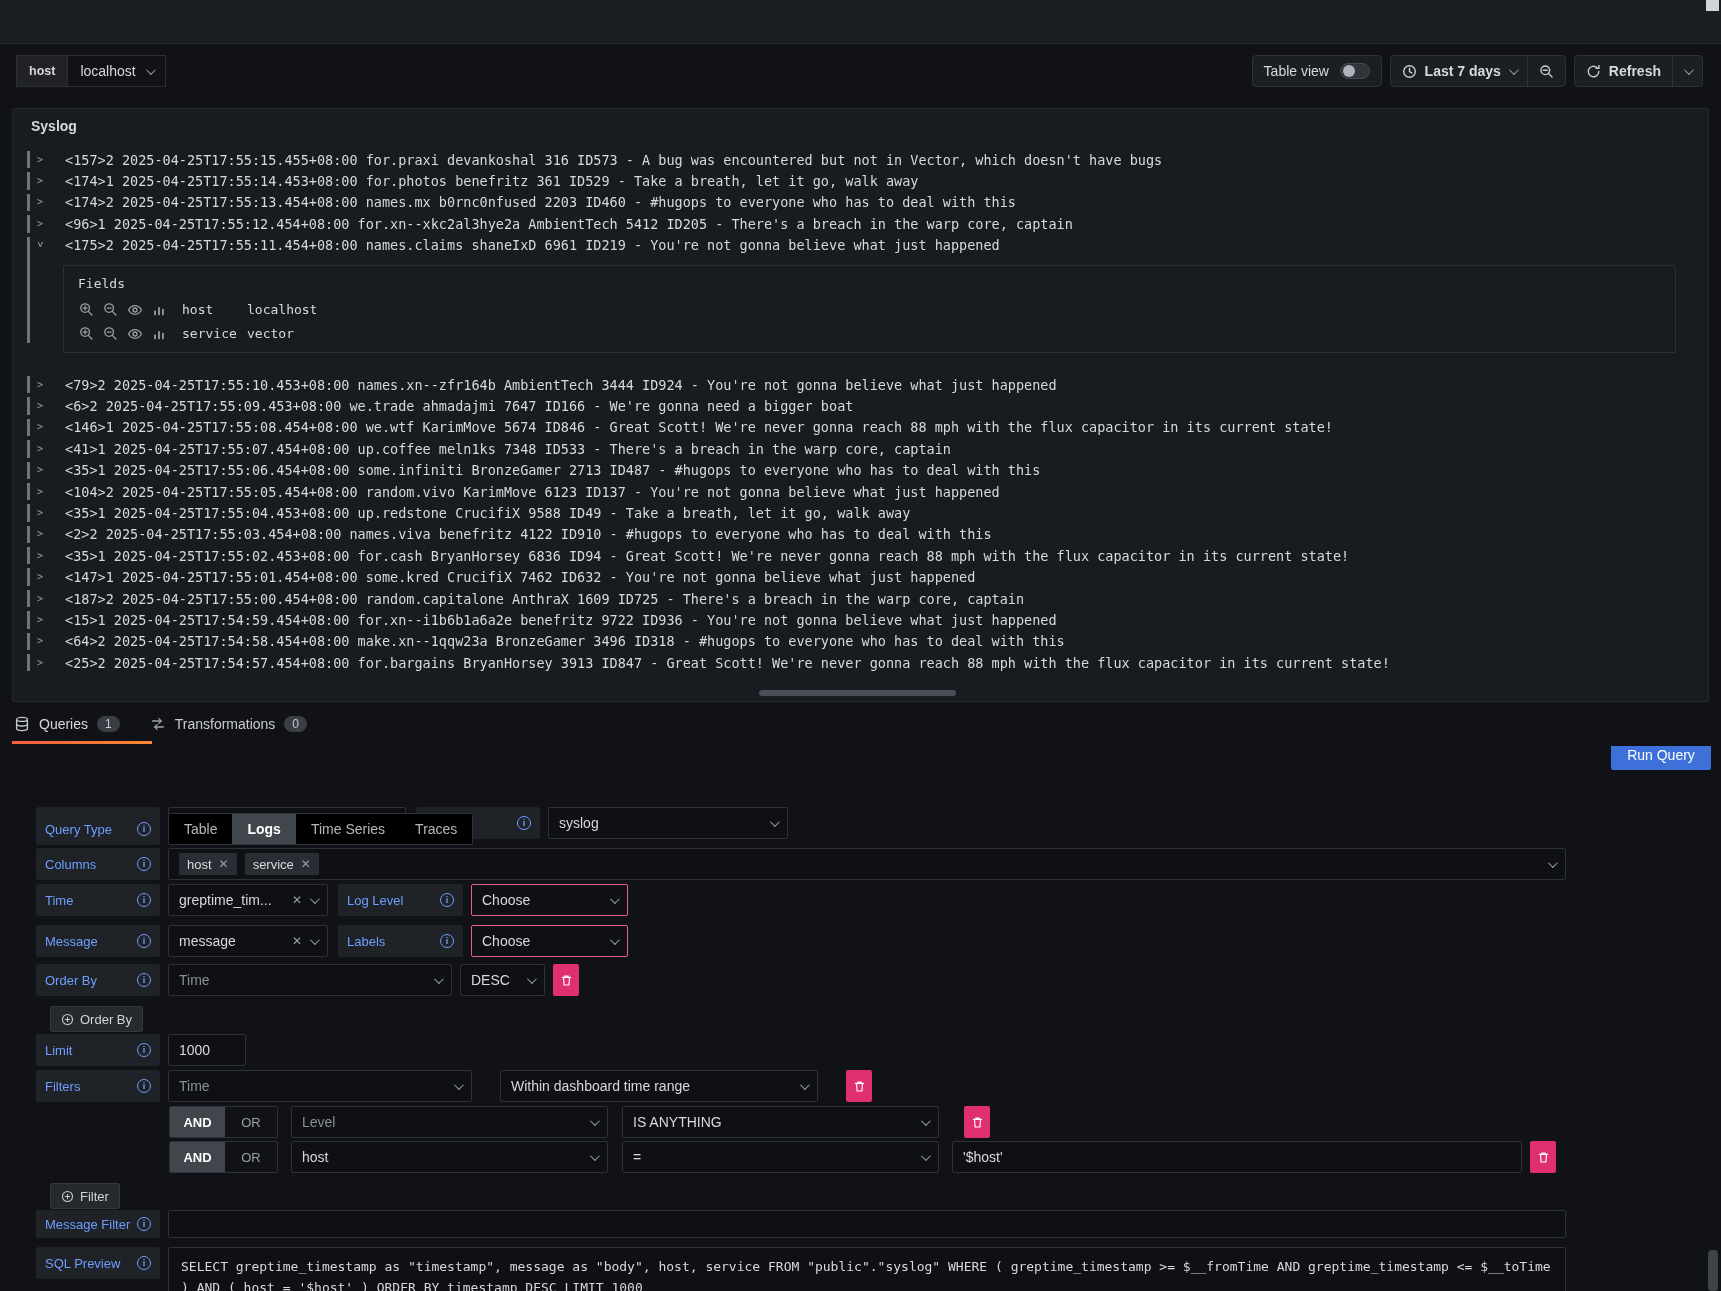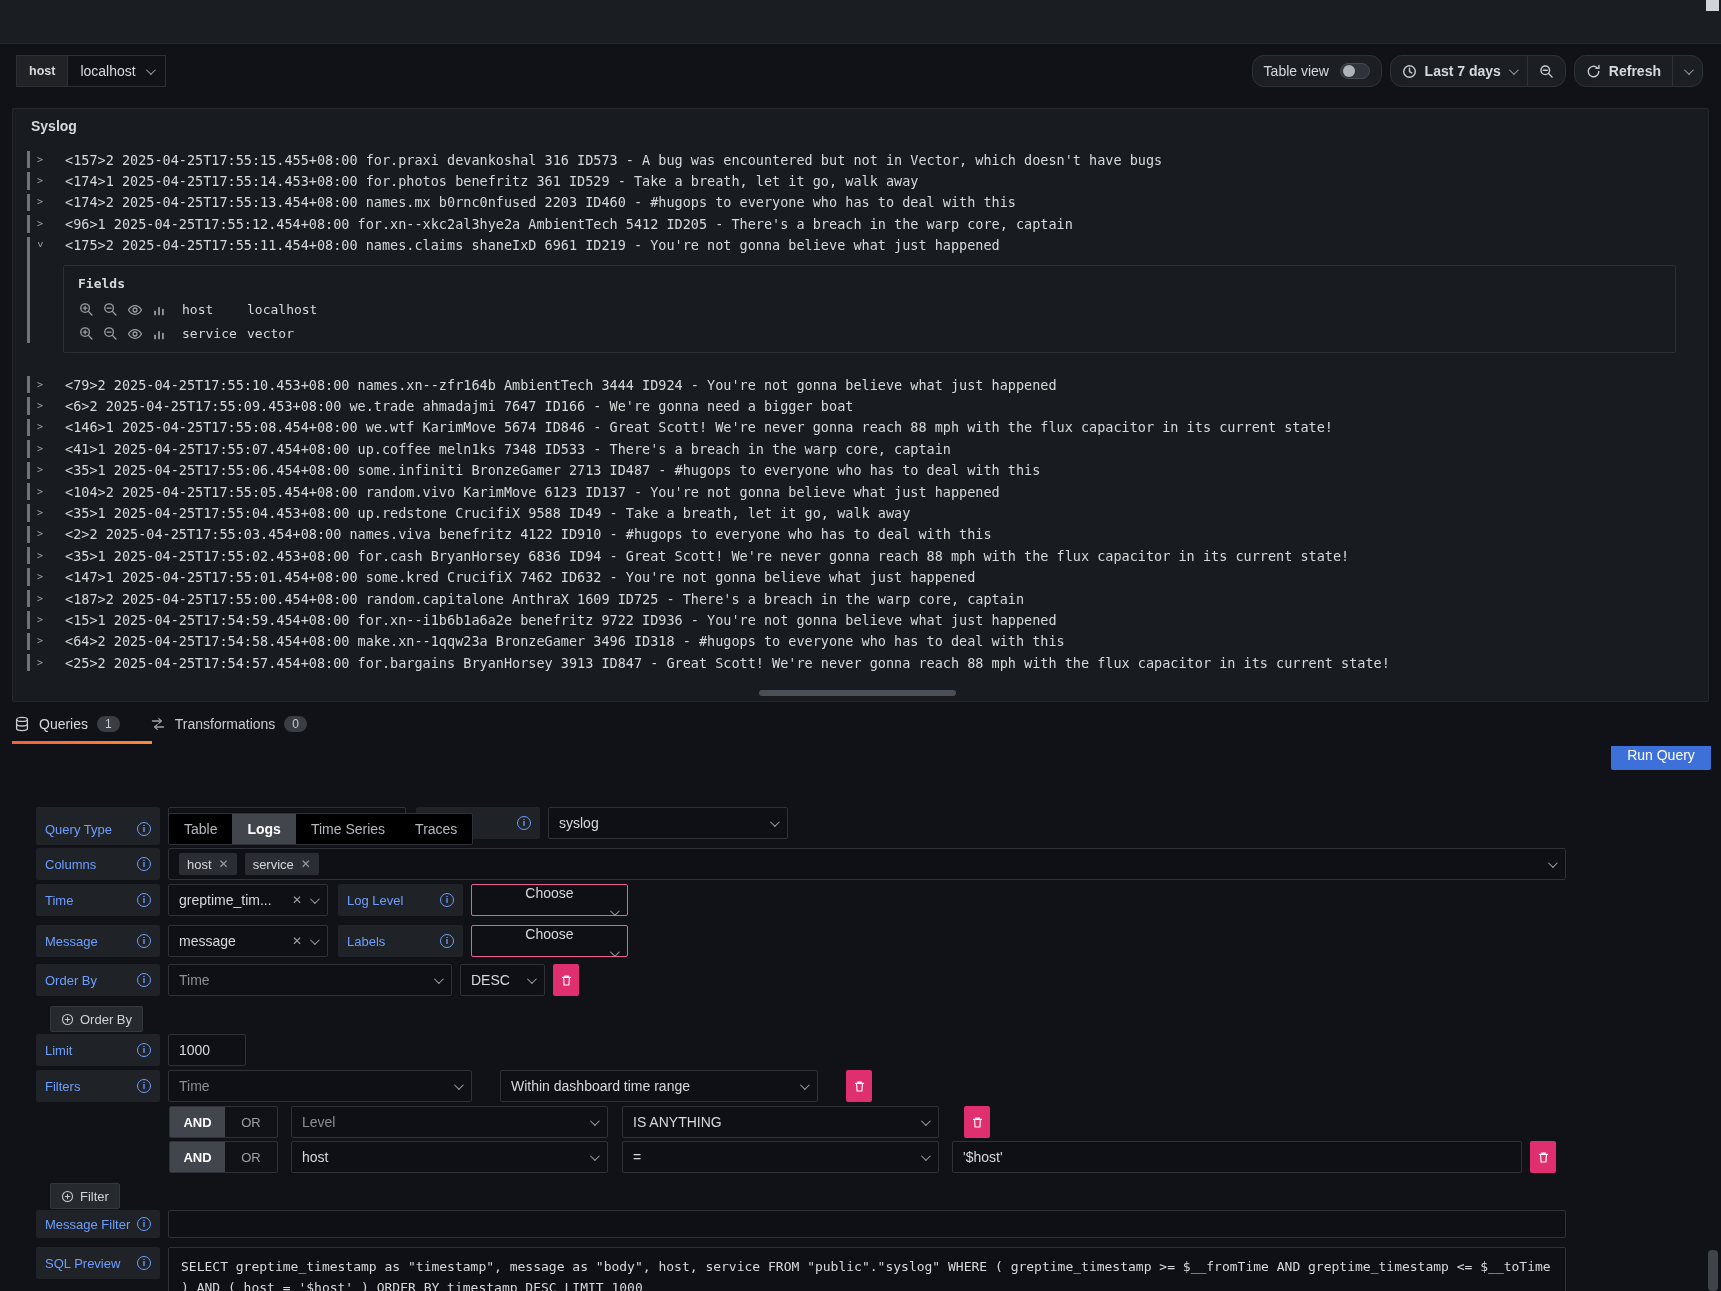--- a/index.html
+++ b/index.html
@@ -17,21 +17,21 @@
   .subheader { position:absolute; left:16px; right:18px; top:54px; height:34px;
                display:flex; align-items:center; justify-content:space-between; }
   .var-picker { display:flex; height:32px; }
   .var-label { background:#202226; border:1px solid #2c3036; display:flex; align-items:center;
                padding:0 12px; font-size:12.5px; font-weight:700; color:#d8d9da; }
   .var-value { border:1px solid #2c3036; border-left:none; display:flex; align-items:center; gap:10px;
                padding:0 12px; font-size:14px; color:#d8d9da; }
   .chev { width:7px; height:7px; border-right:1.6px solid #9aa0a6; border-bottom:1.6px solid #9aa0a6;
           transform:rotate(45deg) translateY(-2px); display:inline-block; flex:none; }
   .toolbar { display:flex; gap:8px; align-items:center; }
-  .tbox { height:32px; border:1px solid #2e3136; background:#1b1e23; border-radius:12px;
+  .tbox { height:32px; border:1px solid #2e3136; background:#1b1e23; border-radius:4px;
           display:flex; align-items:center; font-size:14px; font-weight:500; color:#d8d9da; }
   .tseg { display:flex; align-items:center; gap:8px; padding:0 11px; height:100%; }
   .tdiv { width:1px; height:100%; background:#2e3136; }
   .toggle { width:30px; height:16px; border-radius:9px; background:#2f343a; border:1px solid #45494f; position:relative; }
   .toggle .knob { position:absolute; left:2px; top:1px; width:12px; height:12px; border-radius:50%; background:#aeb3b9; }
   .icon14 svg { display:block; }
 
   
   .panel { position:absolute; left:12px; top:108px; width:1697px; height:594px;
            background:#181b1f; border:1px solid #24272c; border-radius:2px; }
@@ -40,21 +40,21 @@
   .logrow { position:relative; height:21.4px; display:flex; align-items:center; padding-left:38px; white-space:nowrap; }
   .logrow .bar { position:absolute; left:0; top:2px; bottom:2px; width:3px; background:#6f737a; }
   .logrow .car { position:absolute; left:10px; top:50%; transform:translateY(-54%);
                  font-family:"DejaVu Sans Mono", monospace; font-size:10px; color:#9aa0a6; }
   .logrow.open .car { transform:translateY(-54%) rotate(90deg); }
   .logtext { font-family:"DejaVu Sans Mono", monospace; font-size:13.5px; color:#d8d9da; }
   .expanded { position:relative; }
   .expanded > .bar2 { position:absolute; left:0; top:2px; bottom:10px; width:3px; background:#6f737a; }
   .fieldsbox { margin:9px 24px 21px 36px; height:88px; border:1px solid #2c3036; border-radius:2px;
                padding:10px 14px; }
-  .fieldsbox .ftitle { font-family:"DejaVu Sans Mono", monospace; font-weight:700; font-size:13px; margin-bottom:7px; }
+  .fieldsbox .ftitle { font-family:"DejaVu Sans Mono", monospace; font-weight:400; font-size:13px; margin-bottom:7px; }
   .frow { display:flex; align-items:center; gap:7px; height:24px; }
   .frow .fic { width:17px; display:flex; justify-content:center; cursor:pointer; }
   .frow .fkey { font-family:"DejaVu Sans Mono", monospace; font-size:13px; width:58px; margin-left:8px; }
   .frow .fval { font-family:"DejaVu Sans Mono", monospace; font-size:13px; }
   .hscroll { position:absolute; left:746px; bottom:5px; width:197px; height:6px; background:#4a4f57; border-radius:3px; }
 
   
   .tabbar { position:absolute; left:0; top:702px; width:100%; height:44px; background:#111217; z-index:6;
             display:flex; align-items:center; padding:0 0 0 14px; gap:30px; }
   .tab { display:flex; align-items:center; gap:9px; height:100%; position:relative; cursor:pointer; }
@@ -66,21 +66,21 @@
   
   .builder { position:absolute; left:36px; top:0; right:16px; z-index:1; }
   .row { position:absolute; left:0; display:flex; gap:8px; align-items:stretch; height:32px; }
   .lbl { width:124px; flex:none; background:#1f2227; border-radius:2px; color:#6e9fff; font-size:13px; font-weight:500;
          display:flex; align-items:center; justify-content:space-between; padding:0 9px; }
   .info { width:14px; height:14px; border:1px solid #6e9fff; border-radius:50%; color:#6e9fff; font-size:9px;
           font-weight:700; display:flex; align-items:center; justify-content:center; flex:none; font-style:normal; }
   .sel { background:#0e1015; border:1px solid #2e3138; border-radius:2px; display:flex; align-items:center;
          gap:8px; padding:0 10px; font-size:14px; color:#d8d9da; }
   .sel .chev { margin-left:auto; }
-  .sel.pink { border-color:#ef5d8c;flex-direction:column; }
+  .sel.pink { border-color:#ef5d8c; }
   .ph { color:#8a8e95; }
   .xmark { color:#9aa0a6; font-size:12px; }
   .seg { display:flex; align-items:center; border:1px solid #2e3138; border-radius:2px; background:#000000; overflow:hidden; }
   .seg .opt { padding:0 15px; height:100%; display:flex; align-items:center; font-size:14px; color:#b4b7bc; cursor:pointer; }
   .seg .opt.active { background:#41454c; color:#ffffff; font-weight:700; }
   .chipfield { flex:1; background:#0e1015; border:1px solid #2e3138; border-radius:2px;
                display:flex; align-items:center; gap:8px; padding:0 10px; }
   .chip { background:#2a2d33; border-radius:2px; height:22px; display:flex; align-items:center; gap:7px;
           padding:0 8px; font-size:13px; color:#d8d9da; }
   .chipfield .chev { margin-left:auto; }

